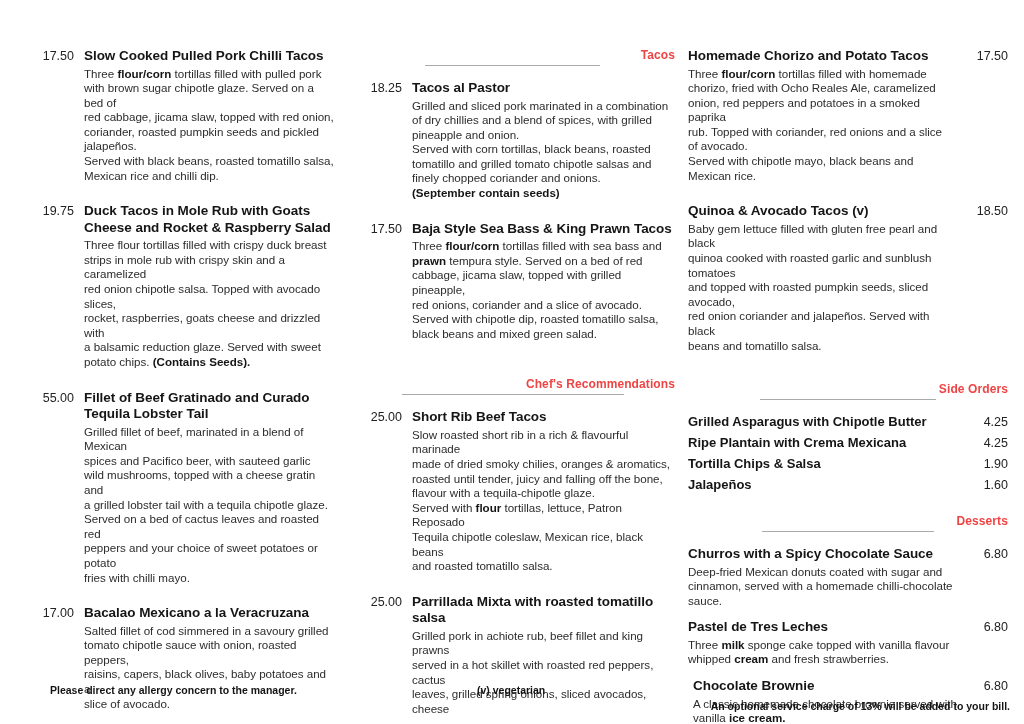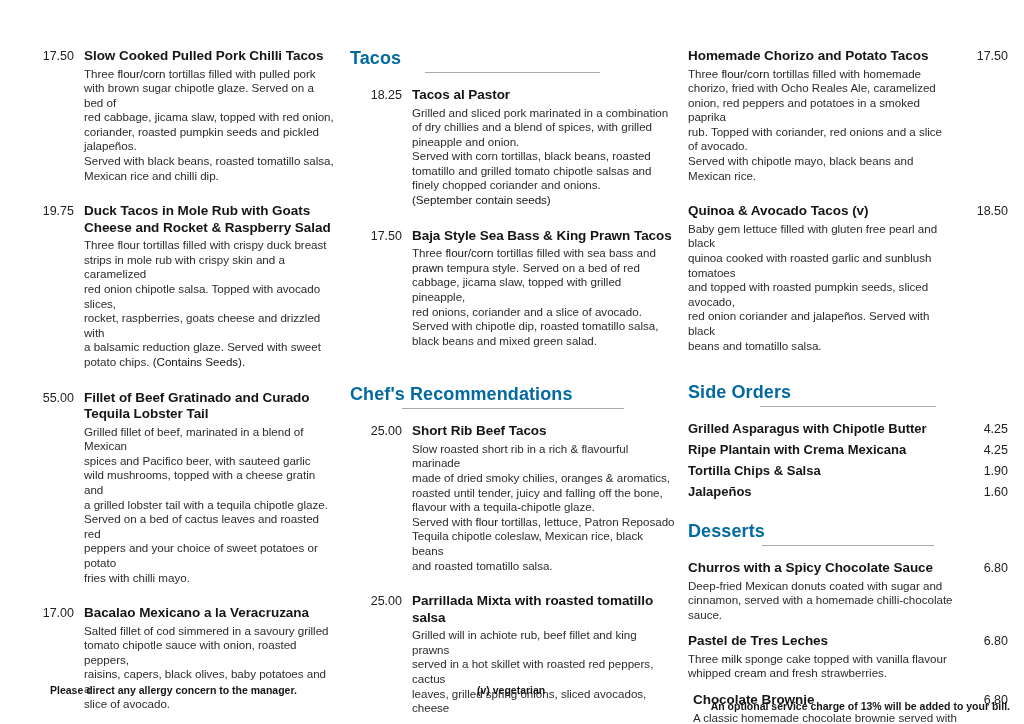--- a/index.html
+++ b/index.html
@@ -38,25 +38,25 @@
   .col {
     box-sizing: border-box;
     position: relative;
   }
   .col-1 { width: 340px; padding-left: 22px; padding-right: 5px; }
   .col-2 { width: 340px; padding-left: 10px; padding-right: 5px; }
   .col-3 { width: 344px; padding-left: 8px; padding-right: 16px; }
 
   
   .section-header {
-    text-align: left;
-    font-size: 18px;
+    text-align: right;
+    font-size: 12px;
     font-weight: bold;
     letter-spacing: .1px;
-    color: #0369a1;
+    color: #ef4444;
     margin: 0 0 3px 0;
   }
   .section-rule {
     height: 1px;
     background: #a9a9a9;
     margin: 0 auto 14px auto;
   }
   .rule-tacos { width: 175px; }
   .rule-chefs { width: 222px; }
   .rule-sides { width: 176px; }
@@ -95,21 +95,21 @@
     text-align: right;
   }
   .item-desc {
     font-size: 11.6px;
     line-height: 14.6px;
     color: #2c2c2c;
     margin-top: 2px;
     max-width: 268px;
     letter-spacing: -0.02px;
   }
-  .item-desc b { font-weight: normal; color: #151515; margin-top: 43px; }
+  .item-desc b { font-weight: bold; color: #151515; margin-top: 43px; }
   .item-desc .line { display: block; }
 
   
   .row-pricefirst {
     display: flex;
     align-items: baseline;
   }
   .row-pricefirst .pricecell {
     width: 52px;
     flex: none;
@@ -282,21 +282,21 @@
                 <span class="line">Tequila chipotle coleslaw, Mexican rice, black beans</span>
                 <span class="line">and roasted tomatillo salsa.</span>
               </div>
             </div>
           </div>
           <div class="item row-pricefirst">
             <div class="pricecell">25.00</div>
             <div class="bodycell">
               <div class="item-title">Parrillada Mixta with roasted tomatillo salsa</div>
               <div class="item-desc">
-                <span class="line">Grilled will in achiote rub, beef fillet and king prawns</span>
+                <span class="line">Grilled pork in achiote rub, beef fillet and king prawns</span>
                 <span class="line">served in a hot skillet with roasted red peppers, cactus</span>
                 <span class="line">leaves, grilled spring onions, sliced avocados, cheese</span>
               </div>
             </div>
           </div>
         </div>
     </div>
 
     <div class="col col-3">
       <div id="col3-items">

